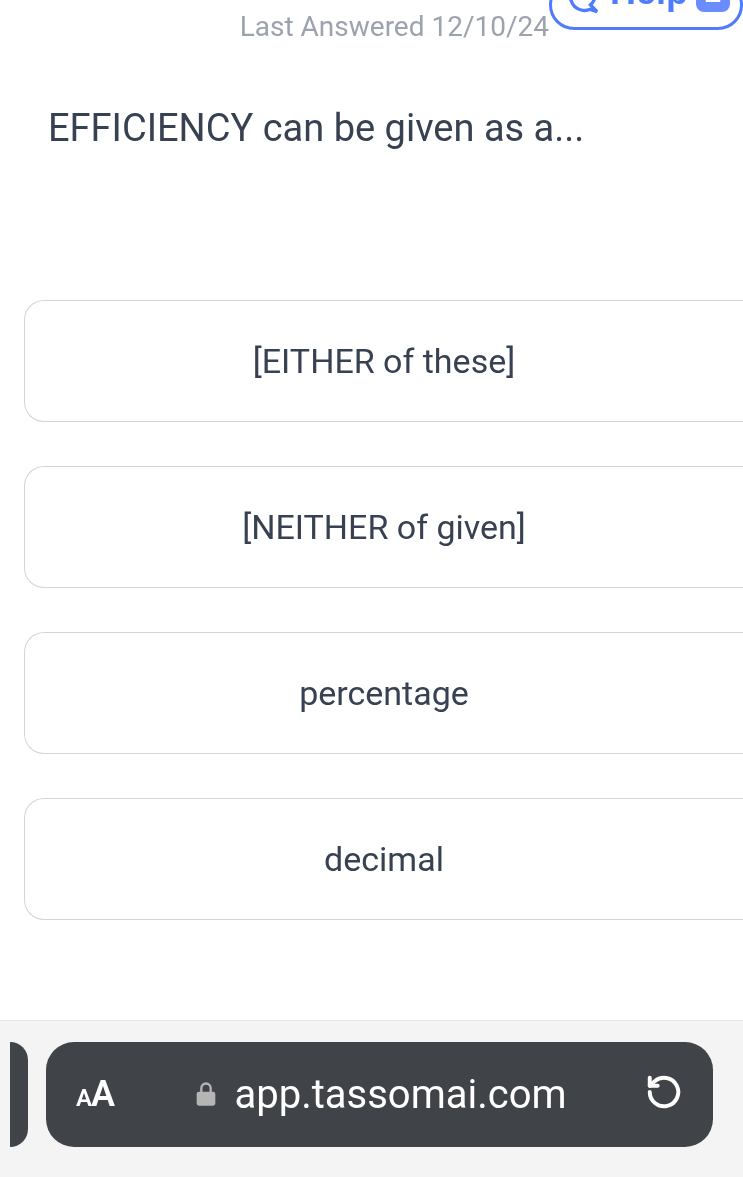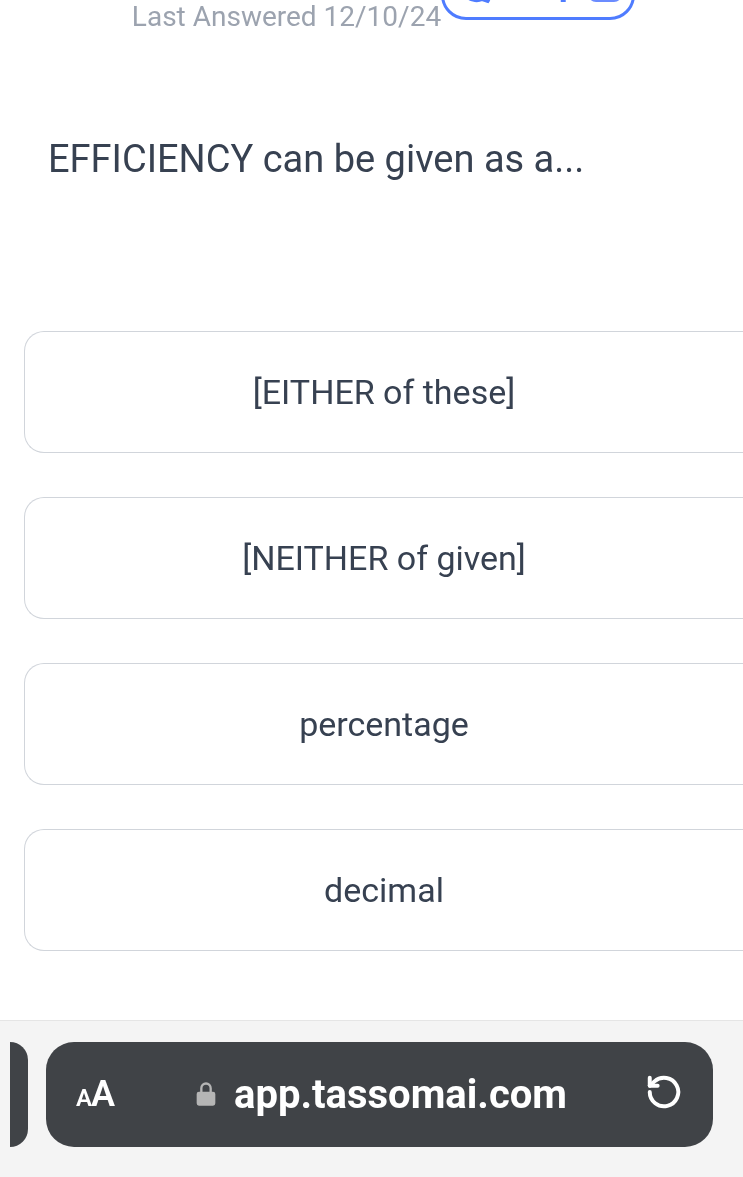--- a/index.html
+++ b/index.html
@@ -15,22 +15,23 @@
       overflow: hidden;
       position: relative;
     }
     .content {
       padding: 0 24px;
       height: 1020px;
       position: relative;
     }
     .top-row {
       display: flex;
-      justify-content: center;
+      justify-content: flex-end;
       align-items: flex-start;
+      padding-top: 10px;
     }
     .last-answered {
       color: #9ca3af;
       font-size: 28px;
       font-weight: 400;
     }
     .help-button {
       display: flex;
       align-items: center;
       gap: 8px;
@@ -64,21 +65,21 @@
       justify-content: center;
       font-size: 30px;
       font-weight: 700;
       margin-top: -22px;
       padding: 0 4px;
     }
     .help-label {
       margin-top: -22px;
     }
     .question {
-      margin-top: 104px;
+      margin-top: 63px;
       font-size: 38px;
       color: #374151;
       font-weight: 400;
       padding-left: 24px;
     }
     .answers {
       margin-top: 150px;
       display: flex;
       flex-direction: column;
       gap: 44px;
@@ -148,21 +149,21 @@
     }
     .text-size .big-a {
       font-size: 36px;
     }
     .url-center {
       display: flex;
       align-items: center;
       gap: 14px;
       color: #fff;
       font-size: 40px;
-      font-weight: 700;
+      font-weight: 400;
     }
     .lock-icon svg {
       width: 28px;
       height: 28px;
       fill: #b5b5b5;
     }
     .reload-icon svg {
       width: 38px;
       height: 38px;
       stroke: #fff;

